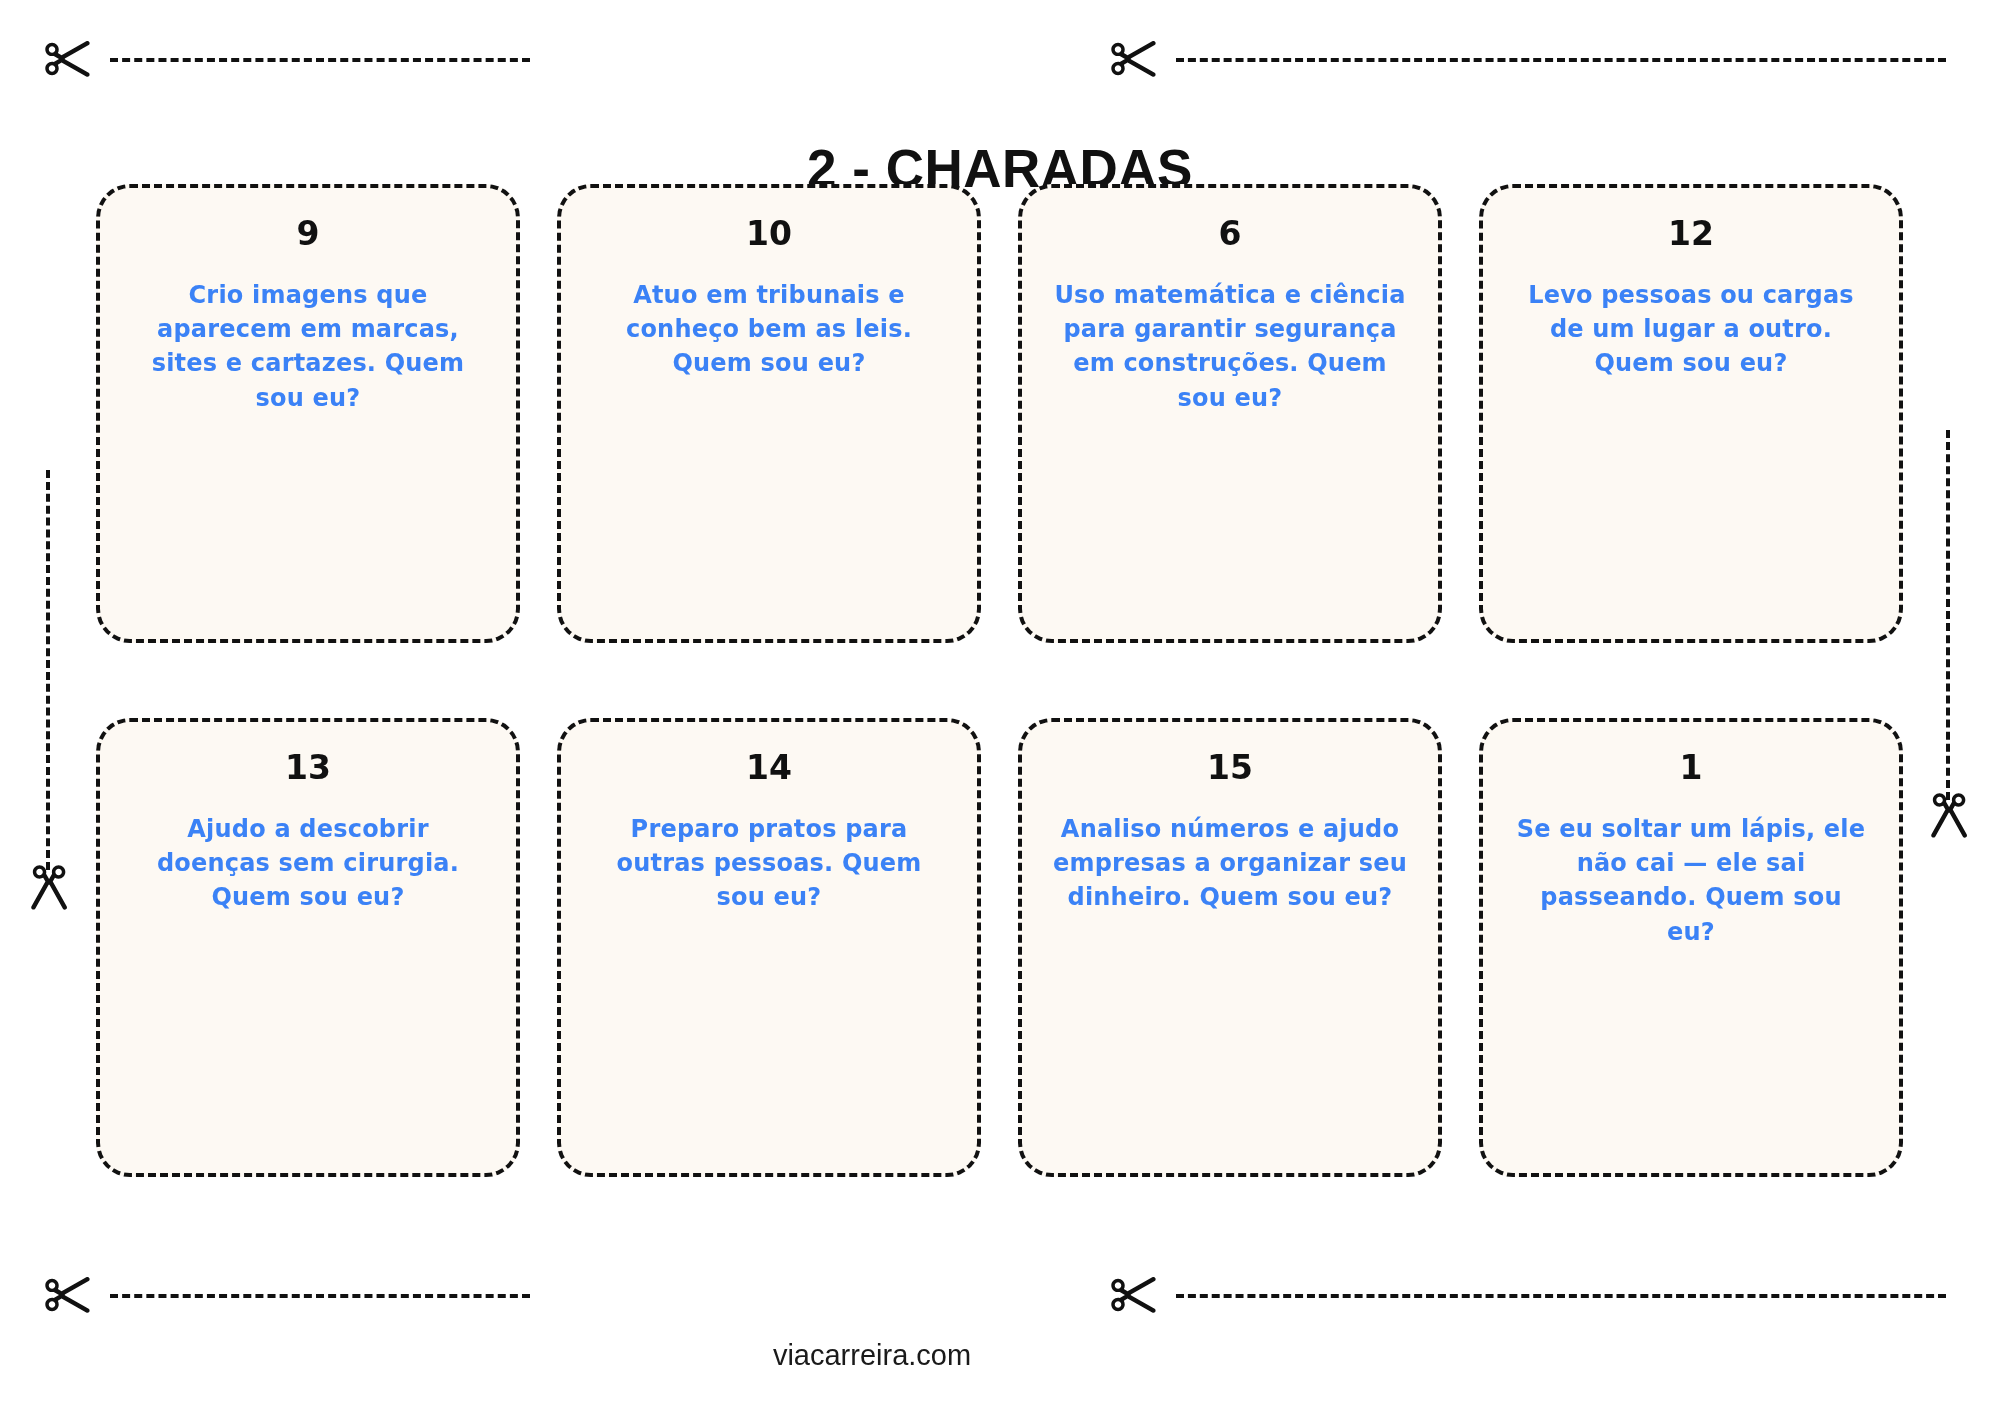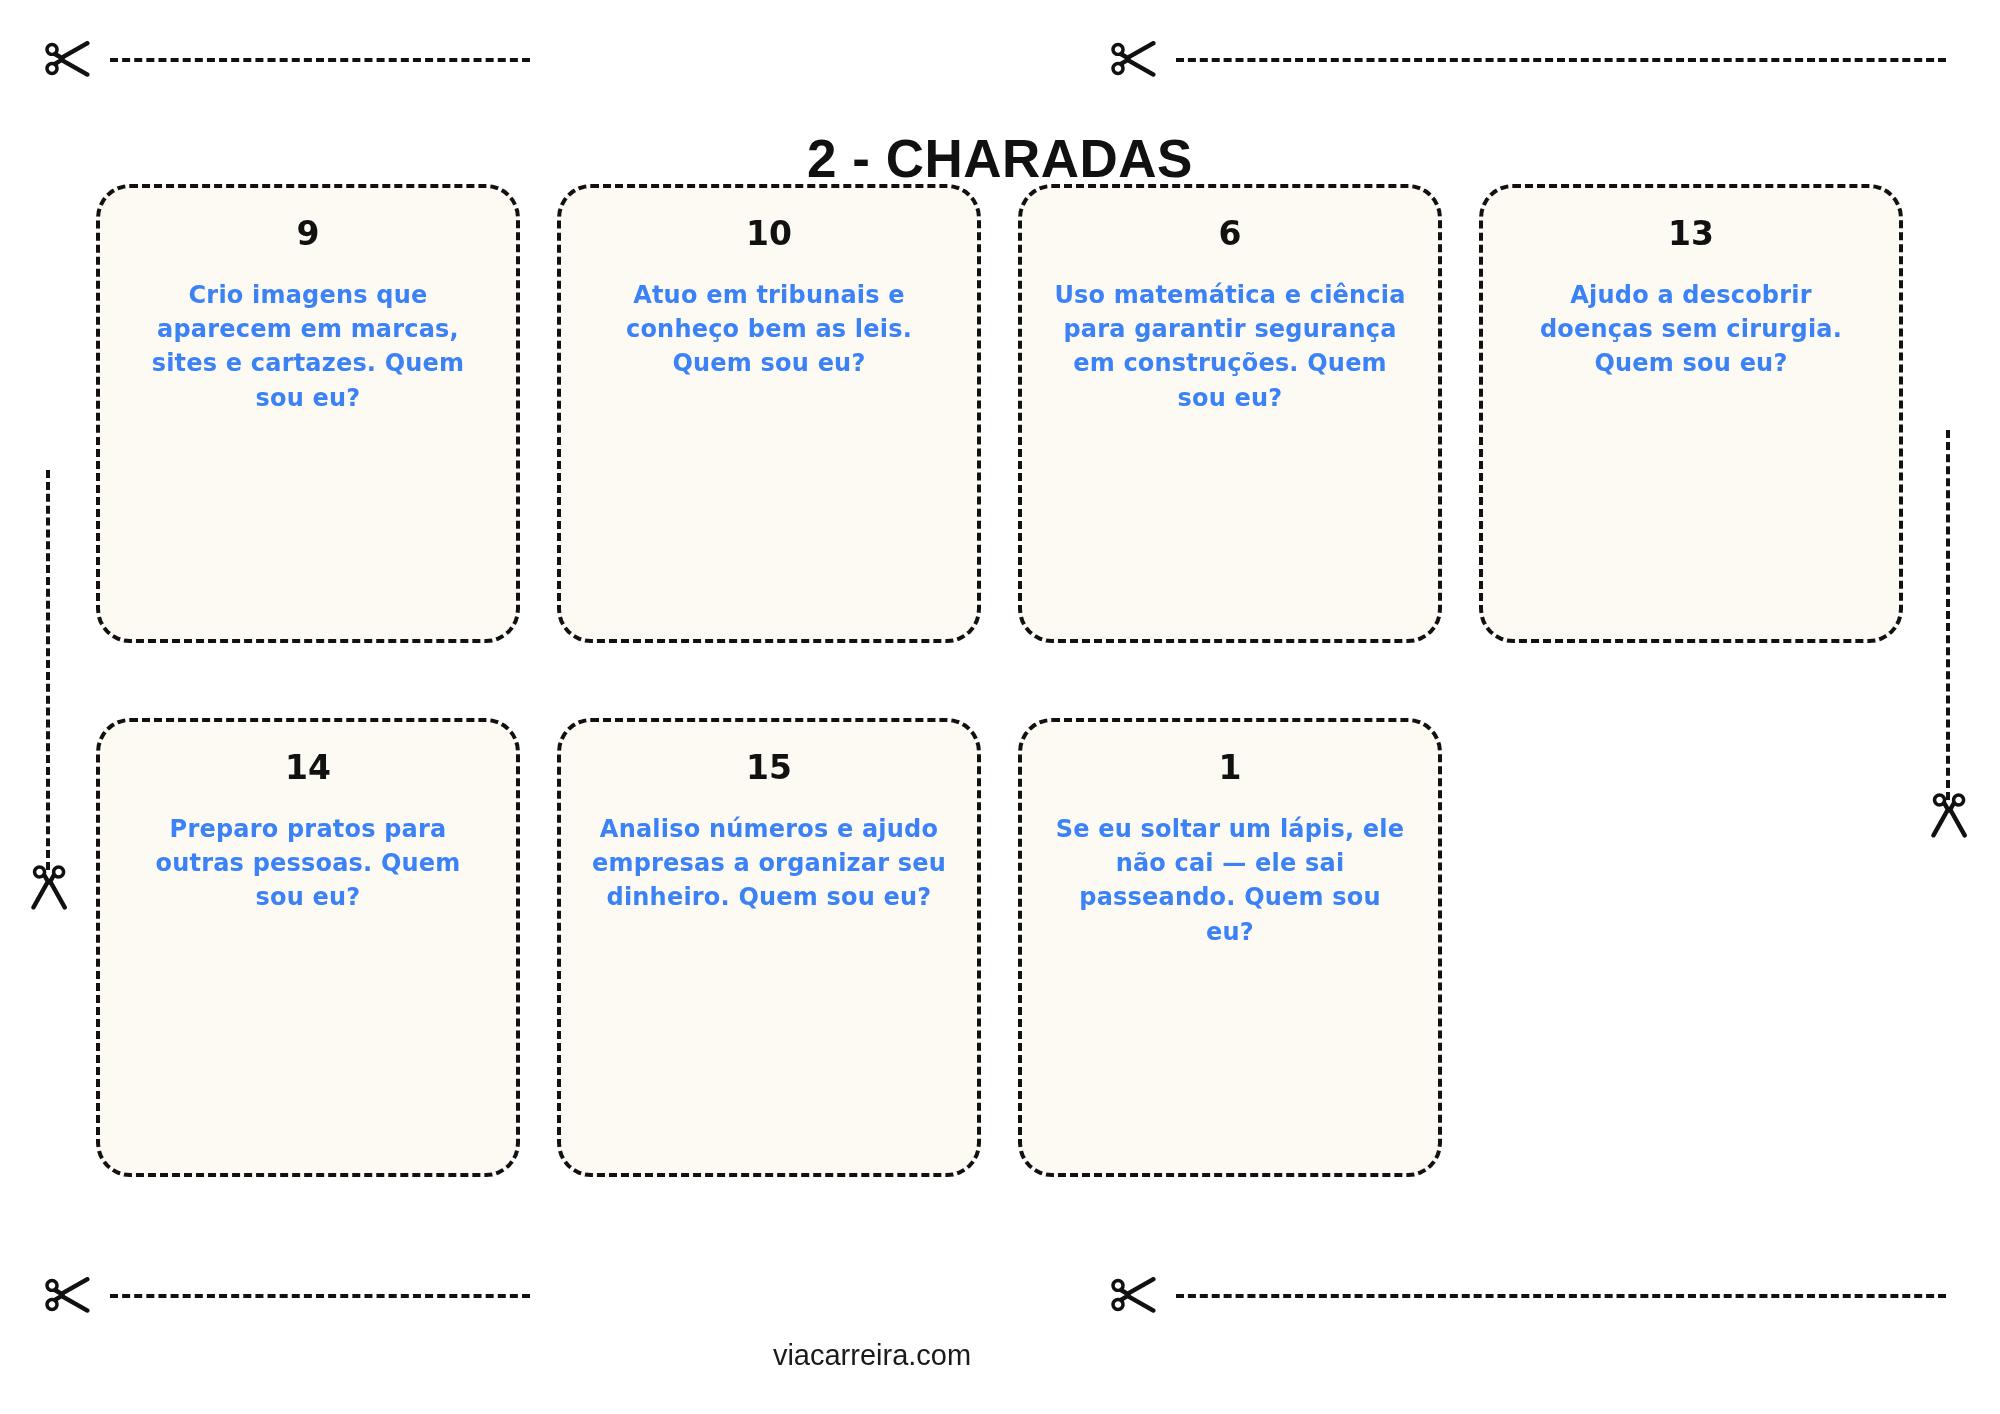--- a/index.html
+++ b/index.html
@@ -33,21 +33,21 @@
     color: #111111;
     display: flex;
     align-items: center;
     justify-content: center;
   }
   .scissors svg { display: block; }
 
   
   .page-title {
     position: absolute;
-    top: 92px;
+    top: 102px;
     left: 0;
     width: 2000px;
     text-align: center;
     font-family: "Liberation Sans", sans-serif;
     font-size: 53px;
     font-weight: 600;
     letter-spacing: 0.5px;
     color: #111111;
   }
 
@@ -161,20 +161,24 @@
   <div class="card">
     <div class="card-number">10</div>
     <div class="card-text">Atuo em tribunais e conheço bem as leis. Quem sou eu?</div>
   </div>
 
   <div class="card">
     <div class="card-number">6</div>
     <div class="card-text">Uso matemática e ciência para garantir segurança em construções. Quem sou eu?</div>
   </div>
 
+  <div class="card">
+    <div class="card-number">12</div>
+    <div class="card-text">Levo pessoas ou cargas de um lugar a outro. Quem sou eu?</div>
+  </div>
 
   <div class="card">
     <div class="card-number">13</div>
     <div class="card-text">Ajudo a descobrir doenças sem cirurgia. Quem sou eu?</div>
   </div>
 
   <div class="card">
     <div class="card-number">14</div>
     <div class="card-text">Preparo pratos para outras pessoas. Quem sou eu?</div>
   </div>

